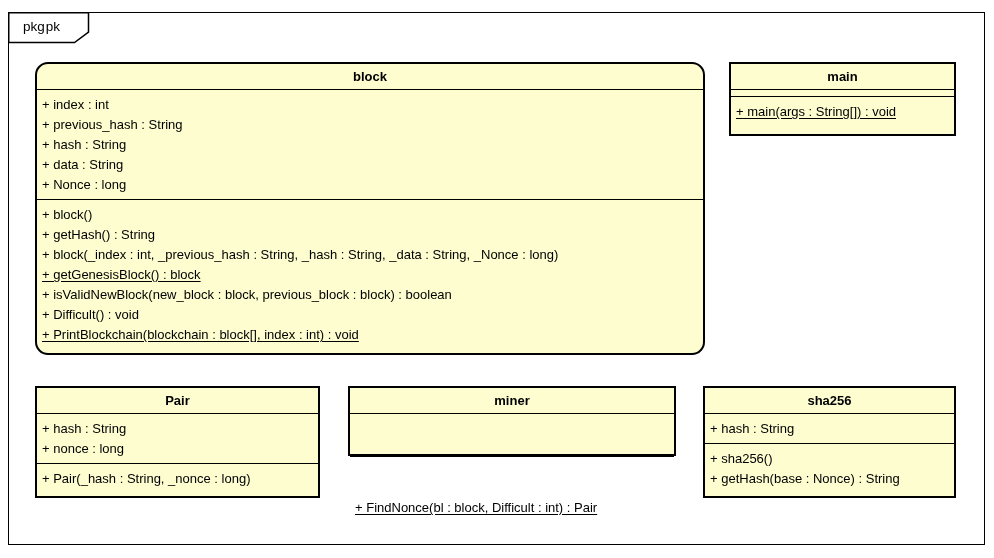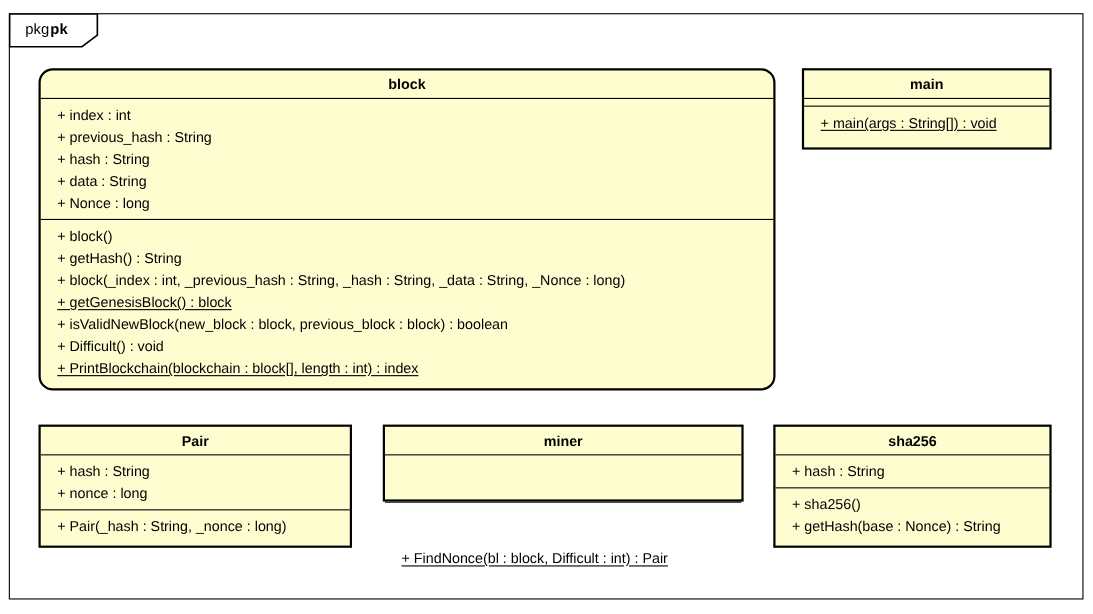--- a/index.html
+++ b/index.html
@@ -25,41 +25,41 @@
     left: 8px; top: 12px;
     width: 82px; height: 32px;
   }
   .pkg-tab svg { position: absolute; left: 0; top: 0; }
   .pkg-tab .tab-text {
     position: absolute; left: 15px; top: 0;
     height: 30px; line-height: 29px;
     font-size: 13.5px; white-space: nowrap;
   }
   .pkg-keyword { font-weight: normal; margin-top: 35px; }
-  .pkg-name { font-weight: bold; margin-left: 1px; }
+  .pkg-name { font-weight: normal; margin-left: 1px; }
 
   
   .uml-class {
     position: absolute;
     background: var(--class-fill, #FDFDD0);
     border: 2px solid var(--border, #000);
     display: flex;
     flex-direction: column;
     font-size: 13px;
   }
   .uml-header {
     height: 26px;
     line-height: 25px;
     text-align: center;
     font-weight: bold;
     border-bottom: 1.5px solid var(--border, #000);
     flex: 0 0 auto;
   }
   .sec {
-    padding: 5px 7px 4px 15px;
+    padding: 5px 7px 4px 5px;
     flex: 0 0 auto;
   }
   .sec.with-divider { border-bottom: 1.5px solid var(--border, #000); }
   .sec-empty {
     height: 7px;
     flex: 0 0 auto;
     border-bottom: 1.5px solid var(--border, #000);
   }
   .sec-methods { flex: 1 1 auto; }
   .line {
@@ -101,21 +101,21 @@
       <div class="line">+ data : String</div>
       <div class="line">+ Nonce : long</div>
     </div>
     <div class="sec sec-methods">
       <div class="line">+ block()</div>
       <div class="line">+ getHash() : String</div>
       <div class="line">+ block(_index : int, _previous_hash : String, _hash : String, _data : String, _Nonce : long)</div>
       <div class="line static">+ getGenesisBlock() : block</div>
       <div class="line">+ isValidNewBlock(new_block : block, previous_block : block) : boolean</div>
       <div class="line">+ Difficult() : void</div>
-      <div class="line static">+ PrintBlockchain(blockchain : block[], length : int) : index</div>
+      <div class="line static">+ PrintBlockchain(blockchain : block[], index : int) : void</div>
     </div>
   </div>
 
   <div id="cls-main" class="uml-class">
     <div class="uml-header">main</div>
     <div class="sec-empty"></div>
     <div class="sec sec-methods">
       <div class="line static">+ main(args : String[]) : void</div>
     </div>
   </div>

